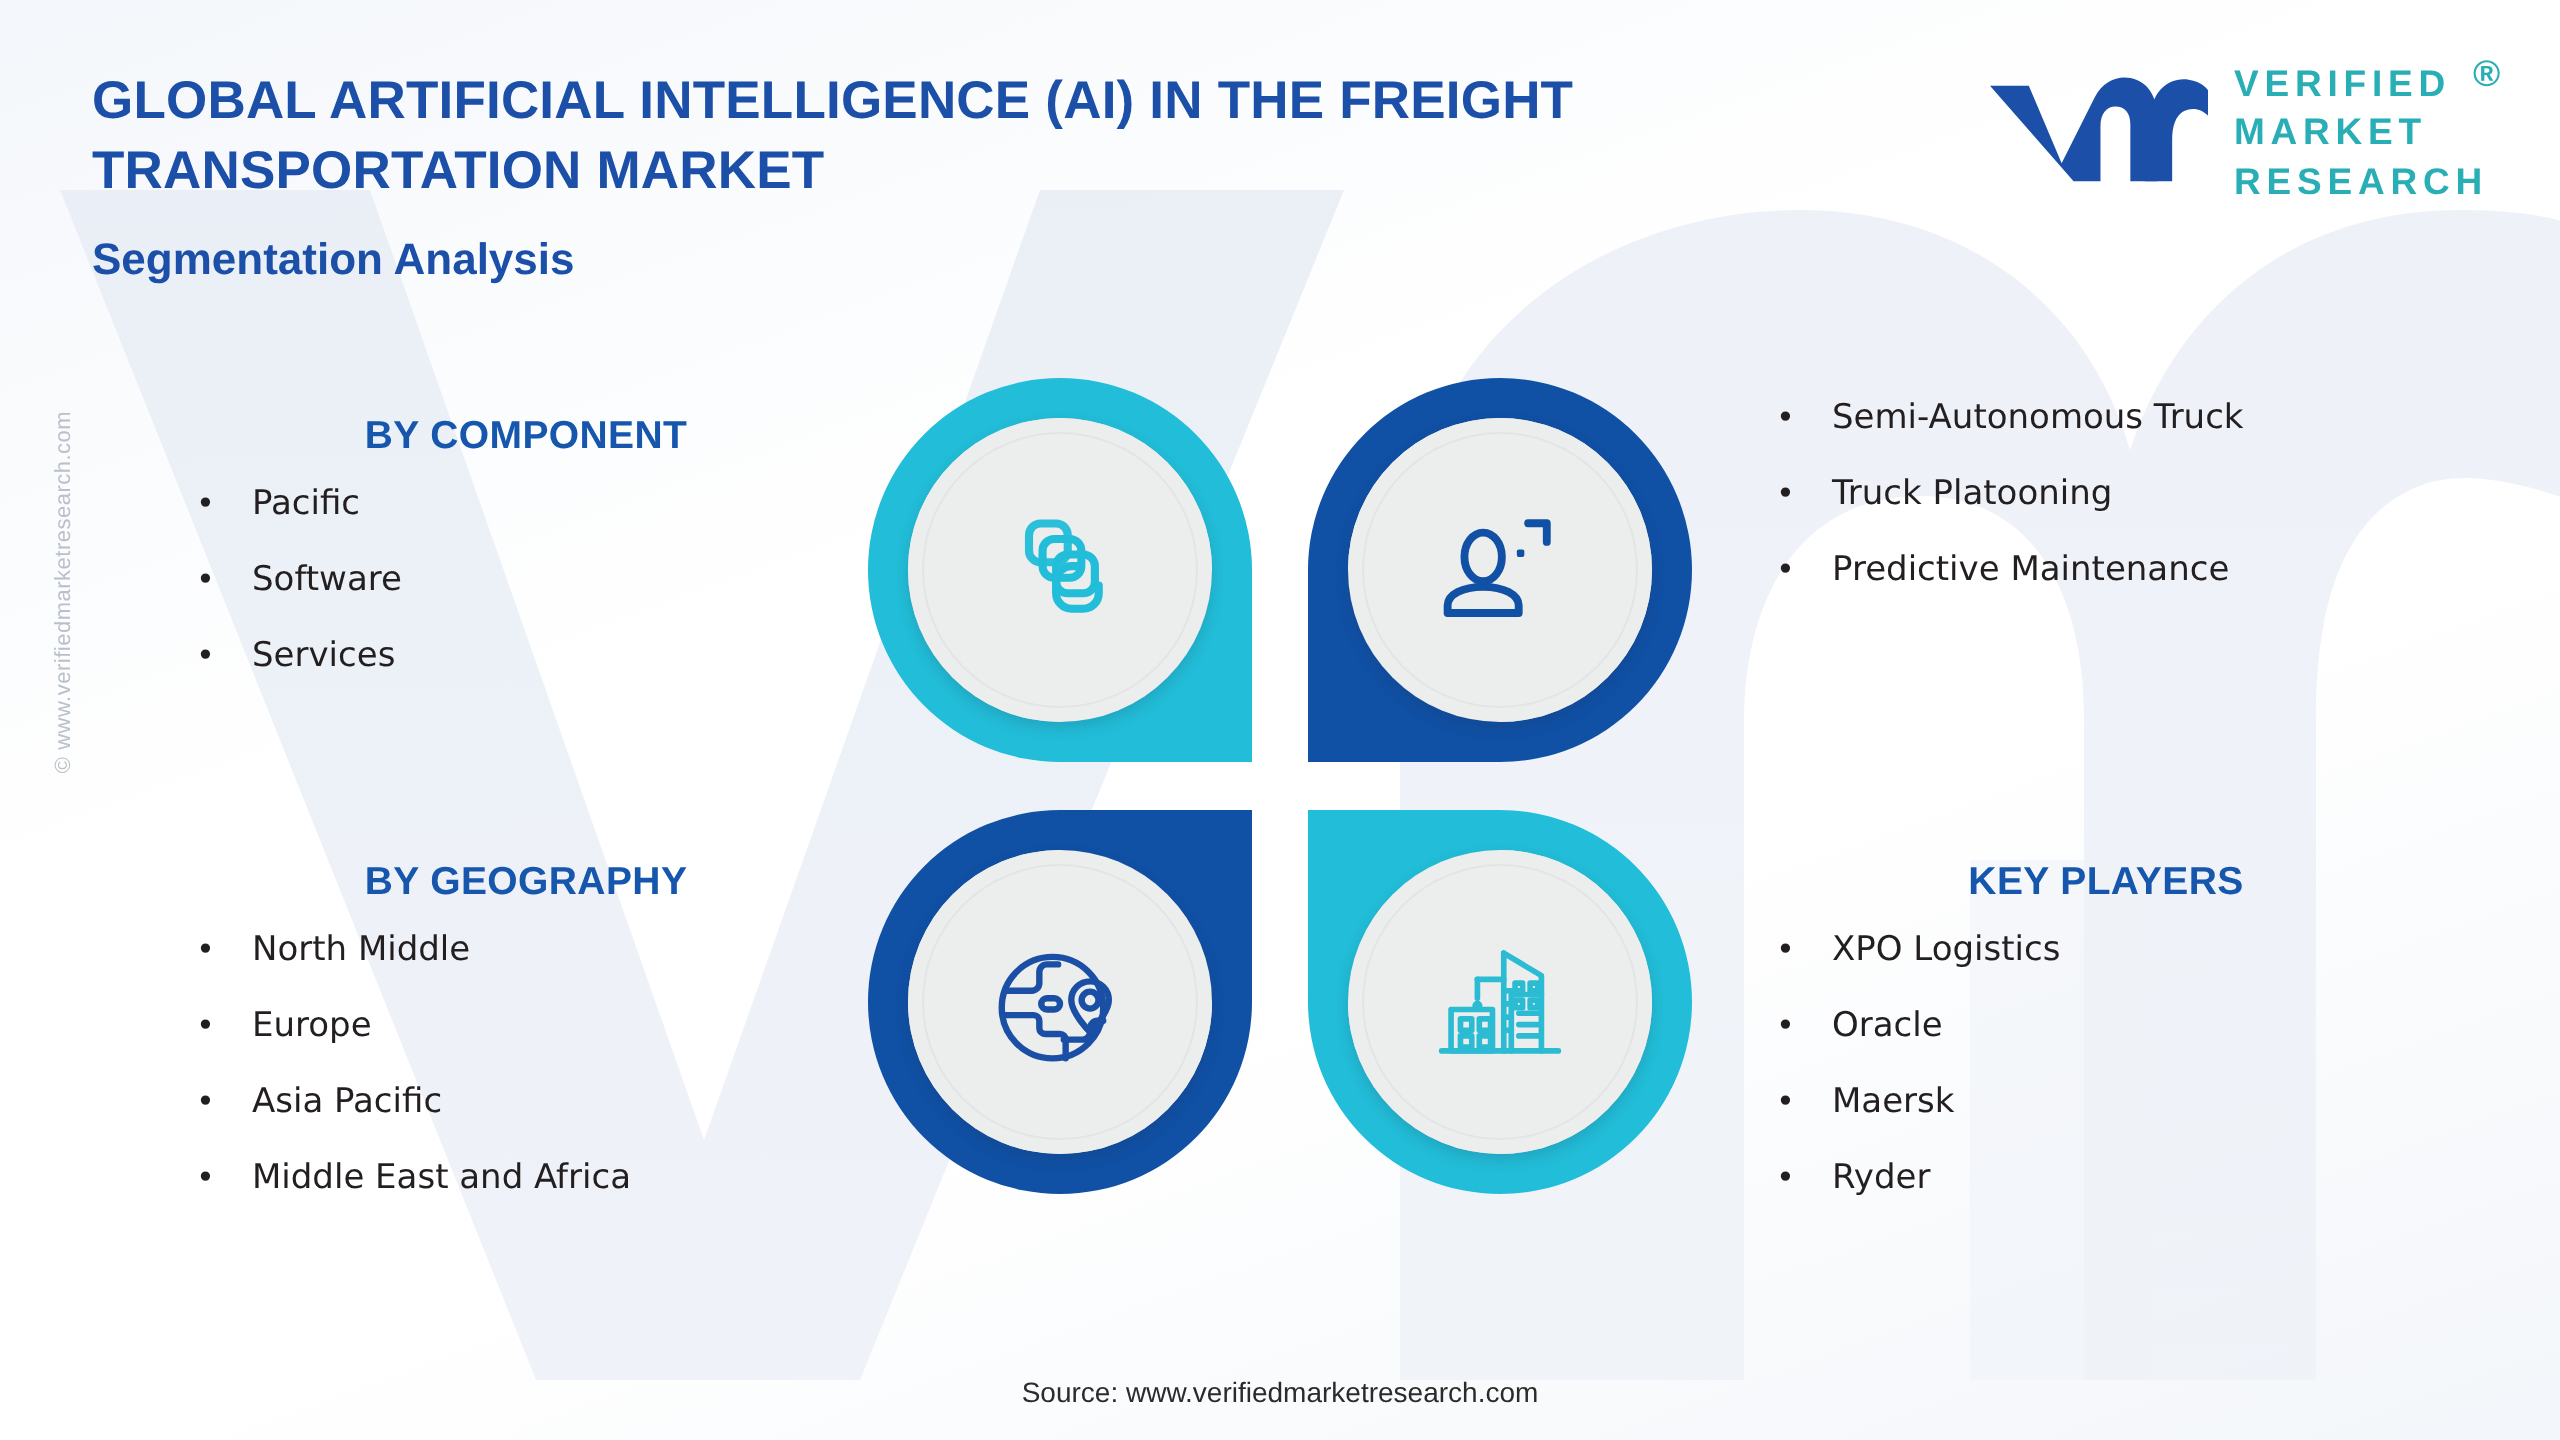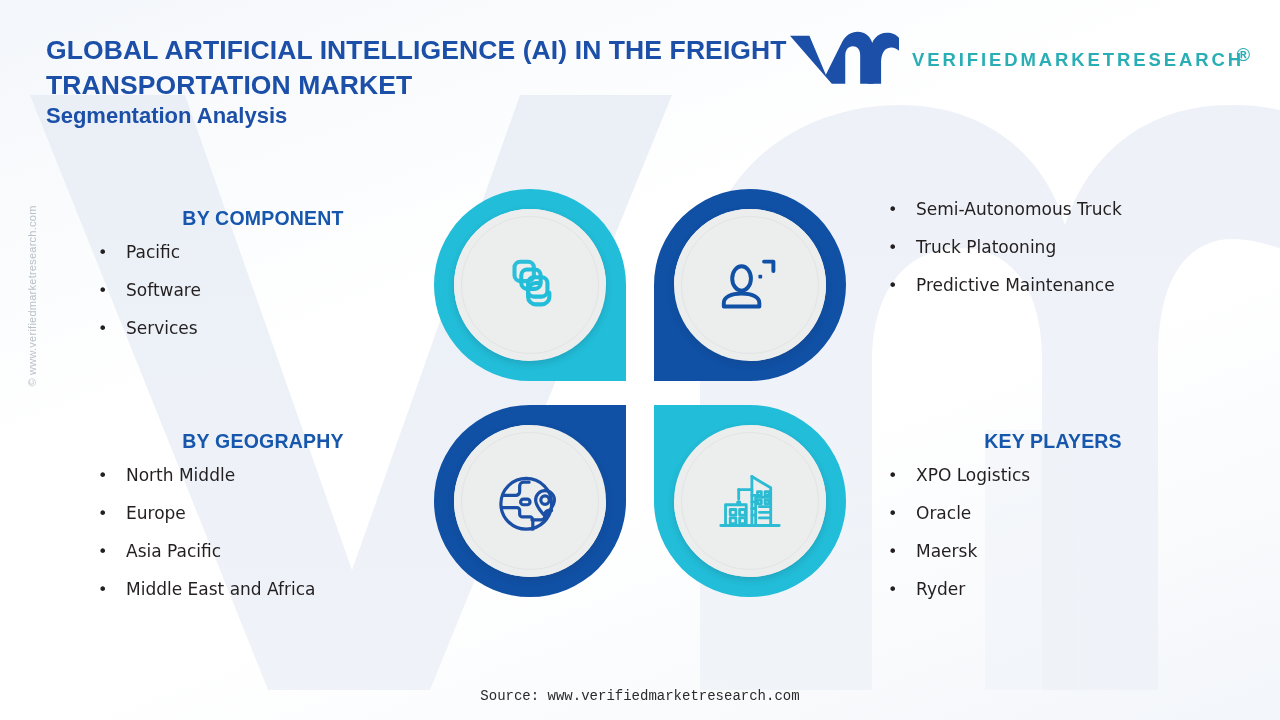--- a/index.html
+++ b/index.html
@@ -43,35 +43,36 @@
     color: #1b4fa8;
     font-size: 26.5px;
     font-weight: bold;
     line-height: 1.33;
     letter-spacing: 0.1px;
   }
   .sub-title {
     color: #1b4fa8;
     font-size: 22px;
     font-weight: bold;
+    margin-top: 14px;
   }
 
   
   .logo {
     position: absolute;
     right: 36px;
     top: 28px;
     display: flex;
     align-items: center;
     gap: 13px;
   }
   .logo-mark { width: 112px; height: 62px; display: block; }
   .logo-words {
     display: flex;
-    flex-direction: row;
+    flex-direction: column;
     justify-content: flex-end;
     position: relative;
     padding-top: 2px;
   }
   .logo-words span {
     color: #2aaeb5;
     font-size: 18.5px;
     font-weight: bold;
     letter-spacing: 2.9px;
     line-height: 1.32;
@@ -194,21 +195,21 @@
   .node-br { left: 220px; top: 216px; }
 
   
   .footer {
     position: absolute;
     left: 0; right: 0;
     bottom: 16px;
     text-align: center;
     font-size: 14px;
     color: #2b2b2b;
-    font-family: Liberation Mono, monospace;
+    font-family: Liberation Sans, sans-serif;
     z-index: 6;
   }
 </style>
 </head>
 <body>
 
 <div class="bg-layer">
   <svg width="1280" height="720" viewBox="0 0 1280 720" aria-hidden="true">
     <defs>
       <linearGradient id="wmGrad" x1="0" y1="0" x2="0" y2="1">

